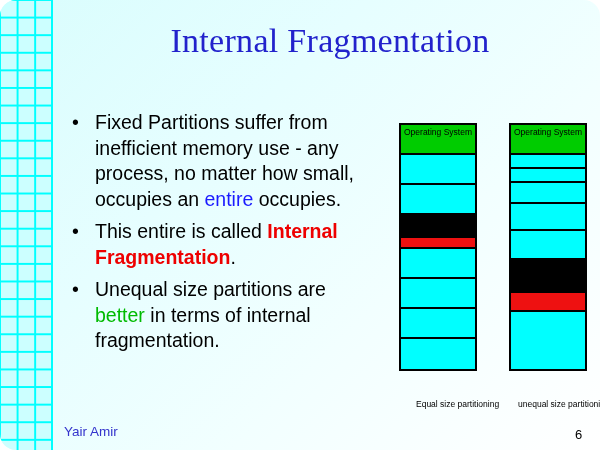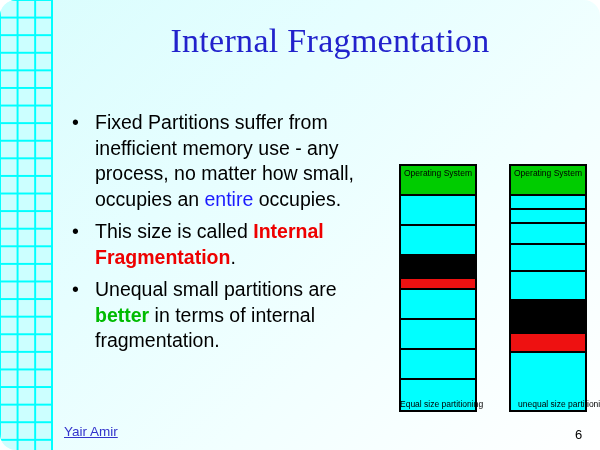--- a/index.html
+++ b/index.html
@@ -66,36 +66,35 @@
   .bullet-marker {
     position: absolute;
     left: 4px;
     top: 0;
     font-size: 19.5px;
     line-height: 25.5px;
     color: #000000;
   }
   .em-blue   { color: #1a1aff; text-align: center; }
   .em-red    { color: #ee0000; font-weight: bold; }
-  .em-green  { color: #00bb00; font-weight: bold; }
+  .em-green  { color: #00bb00; font-weight: normal; }
 
   
   .mem-diagram {
     position: absolute;
     width: 78px;
   }
   #diagram-equal   { left: 399px; top: 123px; }
   #diagram-unequal { left: 509px; top: 123px; }
 
   .mem-column {
     width: 78px;
     border: 2px solid #000000;
     box-sizing: border-box;
     background: #000000;
-    margin-top: 41px;
   }
   .mem-block {
     width: 100%;
     box-sizing: border-box;
     border-bottom: 2px solid #000000;
     position: relative;
   }
   .mem-block:last-child { border-bottom: none; }
   .blk-os    { background: #00cc00; }
   .blk-free  { background: #00ffff; }
@@ -114,31 +113,30 @@
   }
 
   .mem-caption {
     position: absolute;
     top: 245px;
     width: 100px;
     font-size: 8.5px;
     line-height: 11px;
     color: #000000;
   }
-  #caption-equal   { left: 1px; }
+  #caption-equal   { left: 17px; }
   #caption-unequal { left: 9px; }
 
   
   #footer-author {
     position: absolute;
     left: 64px;
     top: 424px;
     font-size: 13.5px;
     color: #3333cc;
-    text-decoration: underline;
   }
   #footer-course {
     position: absolute;
     left: 246px;
     top: 425px;
     font-size: 13.5px;
     color: #000000;
   }
   #footer-pagenum {
     position: absolute;
@@ -152,22 +150,22 @@
 <body>
 
 <div id="slide">
 
   <div id="grid-decoration"></div>
 
   <div id="page-title">Internal Fragmentation</div>
 
   <div id="bullet-list">
       <div class="bullet-item"><span class="bullet-marker">•</span><span>Fixed Partitions suffer from inefficient memory use - any process, no matter how small, occupies an </span><span class="em-blue">entire</span><span> occupies.</span></div>
-      <div class="bullet-item"><span class="bullet-marker">•</span><span>This size is called </span><span class="em-red">Internal Fragmentation</span><span>.</span></div>
-      <div class="bullet-item"><span class="bullet-marker">•</span><span>Unequal small partitions are </span><span class="em-green">better</span><span> in terms of internal fragmentation.</span></div>
+      <div class="bullet-item"><span class="bullet-marker">•</span><span>This entire is called </span><span class="em-red">Internal Fragmentation</span><span>.</span></div>
+      <div class="bullet-item"><span class="bullet-marker">•</span><span>Unequal size partitions are </span><span class="em-green">better</span><span> in terms of internal fragmentation.</span></div>
     </div>
 
   <div class="mem-diagram" id="diagram-equal">
     <div class="mem-column">
         <div class="mem-block blk-os" style="height: 30px;">
           <div class="os-label">Operating System</div>
         </div>
         <div class="mem-block blk-free" style="height: 30px;"></div>
         <div class="mem-block blk-free" style="height: 30px;"></div>
         <div class="mem-block blk-black" style="height: 23px;"></div>

